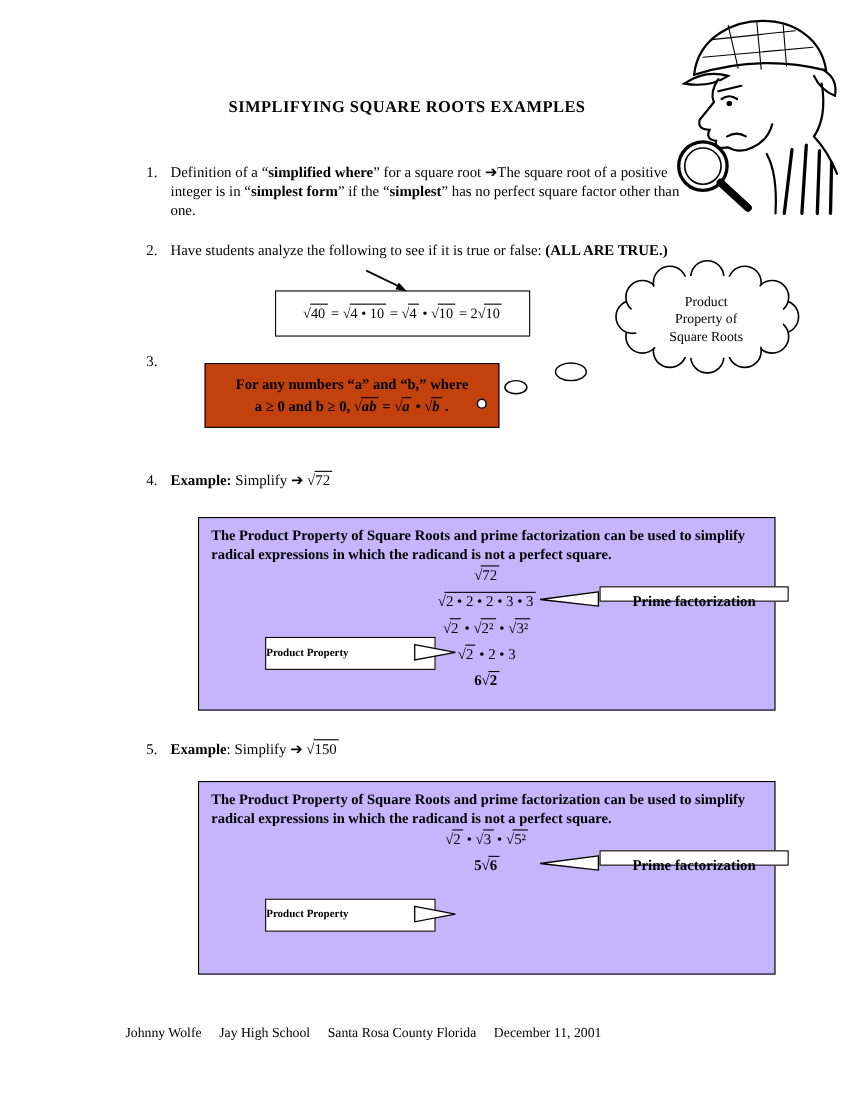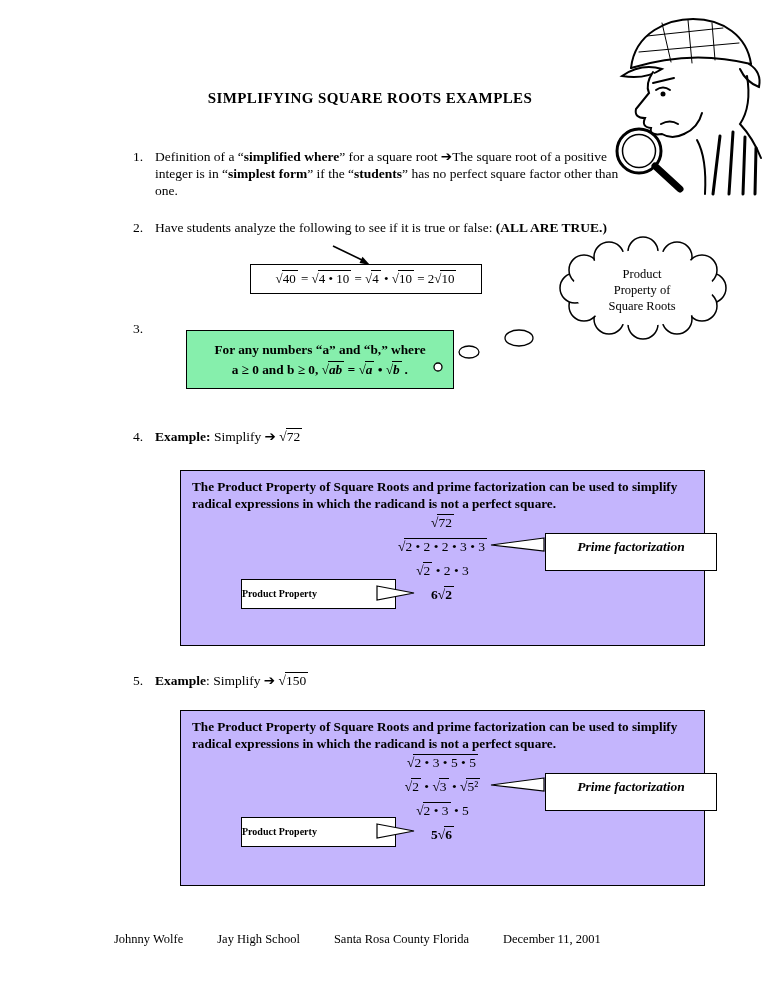--- a/index.html
+++ b/index.html
@@ -19,59 +19,59 @@
 
   .item { position:absolute; display:flex; font-size:13.5px; line-height:17px; }
   .item .num { width:22px; flex:none; }
   #item1 { top:148px; left:133px; width:505px; }
   #item2 { top:219px; left:133px; width:482px; }
   #item3 { top:320px; left:133px; }
   #item4 { top:428px; left:133px; }
   #item5 { top:672px; left:133px; }
 
   .eqbox {
-    position:absolute; top:264px; left:250px; width:232px; height:30px;
+    position:absolute; top:264px; left:250px; width:232px; height:42px;
     border:1px solid #000; display:flex; align-items:center; justify-content:center;
     font-size:13px; background:#fff;
   }
   .rulebox {
     position:absolute; top:330px; left:186px; width:268px; height:59px;
     border:1px solid #000; display:flex; flex-direction:column;
     align-items:center; justify-content:center; font-size:13.3px; line-height:20px;
-    background:#86efac; text-align:center;
+    background:#c2410c; text-align:center;
   }
   .cloud-text {
     position:absolute; top:266px; left:581px; width:122px; z-index:3;
     text-align:center; font-weight:normal; font-size:12.5px; line-height:16px;
   }
 
   .bigbox { position:absolute; left:180px; width:525px; height:176px; border:1px solid #000; background:#c4b5fd; }
   #box72 { top:470px; }
   #box150 { top:710px; }
   .boxheader { padding:8px 11px 0 11px; font-weight:bold; font-size:13.2px; line-height:16.5px; }
   .mathcol { position:absolute; top:40px; left:0; width:100%; text-align:center; font-size:13.5px; }
   .mline { line-height:24px; height:24px; }
   .callout {
-    position:absolute; left:364px; top:62px; width:172px; height:38px; line-height:25px;
-    border:1px solid #000; font-weight:bold; text-align:center; font-size:13.5px; background:#fff;font-style:italic;
+    position:absolute; left:364px; top:62px; width:172px; height:14px; line-height:25px;
+    border:1px solid #000; font-weight:bold; text-align:center; font-size:13.5px; background:#fff;
   }
   .plabel {
     position:absolute; left:60px; width:155px; height:30px; line-height:28px;
     border:1px solid #000; font-weight:bold; text-align:left; font-size:10px; background:#fff;
   }
   #box72 .plabel { top:108px; }
   #box150 .plabel { top:106px; }
 
   .sqrt { white-space:nowrap; }
   .sqrt .rad { border-top:1px solid #000; padding:0 2px 0 1px; }
   .rsign { letter-spacing:-1px; }
 
   .overlay { position:absolute; top:0; left:0; width:768px; height:994px; pointer-events:none; z-index:2; }
 
-  .footer { position:absolute; top:932px; left:114px; display:flex; gap:34px; font-size:12.5px; }
+  .footer { position:absolute; top:932px; left:114px; display:flex; gap:16px; font-size:12.5px; }
 </style>
 </head>
 <body>
 
 <div class="title">SIMPLIFYING SQUARE ROOTS EXAMPLES</div>
 
 <div class="detective">
   <svg viewBox="0 0 165 192" width="165" height="192">
     <g fill="none" stroke="#000" stroke-width="2" stroke-linecap="round">
       <path d="M30,62 C34,26 68,13 92,13 C122,13 146,30 150,58" fill="#fff"></path>
@@ -90,21 +90,21 @@
       <circle cx="38" cy="145" r="16.5" stroke-width="1.5"></circle>
       <path d="M54,160 L79,183" stroke-width="7"></path>
       <path d="M96,134 Q106,152 104,188"></path>
       <path d="M119,130 L112,188 M132,126 L128,188 M144,131 L142,188 M155,142 L154,188" stroke-width="3"></path>
     </g>
   </svg>
 </div>
 
 <div class="item" id="item1">
   <span class="num">1.</span>
-  <div class="body"><span>Definition of a “</span><span class="b">simplified where</span><span>” for a square root ➔The square root of a positive integer is in “</span><span class="b">simplest form</span><span>” if the “</span><span class="b">students</span><span>” has no perfect square factor other than one.</span></div>
+  <div class="body"><span>Definition of a “</span><span class="b">simplified where</span><span>” for a square root ➔The square root of a positive integer is in “</span><span class="b">simplest form</span><span>” if the “</span><span class="b">simplest</span><span>” has no perfect square factor other than one.</span></div>
 </div>
 
 <div class="item" id="item2">
   <span class="num">2.</span>
   <div class="body"><span>Have students analyze the following to see if it is true or false: </span><span class="b">(ALL ARE TRUE.)</span></div>
 </div>
 
 <div class="eqbox">
   <span><span class="sqrt"><span class="rsign">√</span><span class="rad">40</span></span> = <span class="sqrt"><span class="rsign">√</span><span class="rad">4 • 10</span></span> = <span class="sqrt"><span class="rsign">√</span><span class="rad">4</span></span> • <span class="sqrt"><span class="rsign">√</span><span class="rad">10</span></span> = 2<span class="sqrt"><span class="rsign">√</span><span class="rad">10</span></span></span>
 </div>
@@ -127,38 +127,37 @@
 <div class="item" id="item4">
   <span class="num">4.</span>
   <div class="body"><span class="b">Example:</span><span> Simplify ➔ </span><span><span class="sqrt"><span class="rsign">√</span><span class="rad">72</span></span></span></div>
 </div>
 
 <div class="bigbox" id="box72">
   <div class="boxheader">The Product Property of Square Roots and prime factorization can be used to simplify radical expressions in which the radicand is not a perfect square.</div>
   <div class="mathcol">
     <div class="mline"><span class="sqrt"><span class="rsign">√</span><span class="rad">72</span></span></div>
     <div class="mline"><span class="sqrt"><span class="rsign">√</span><span class="rad">2 • 2 • 2 • 3 • 3</span></span></div>
+    <div class="mline"><span class="sqrt"><span class="rsign">√</span><span class="rad">2</span></span> • <span class="sqrt"><span class="rsign">√</span><span class="rad">2²</span></span> • <span class="sqrt"><span class="rsign">√</span><span class="rad">3²</span></span></div>
     <div class="mline"><span class="sqrt"><span class="rsign">√</span><span class="rad">2</span></span> • 2 • 3</div>
     <div class="mline b">6<span class="sqrt"><span class="rsign">√</span><span class="rad">2</span></span></div>
   </div>
   <div class="callout">Prime factorization</div>
   <div class="plabel">Product Property</div>
 </div>
 
 <div class="item" id="item5">
   <span class="num">5.</span>
   <div class="body"><span class="b">Example</span><span>: Simplify ➔ </span><span><span class="sqrt"><span class="rsign">√</span><span class="rad">150</span></span></span></div>
 </div>
 
 <div class="bigbox" id="box150">
   <div class="boxheader">The Product Property of Square Roots and prime factorization can be used to simplify radical expressions in which the radicand is not a perfect square.</div>
   <div class="mathcol">
-    <div class="mline"><span class="sqrt"><span class="rsign">√</span><span class="rad">2 • 3 • 5 • 5</span></span></div>
     <div class="mline"><span class="sqrt"><span class="rsign">√</span><span class="rad">2</span></span> • <span class="sqrt"><span class="rsign">√</span><span class="rad">3</span></span> • <span class="sqrt"><span class="rsign">√</span><span class="rad">5²</span></span></div>
-    <div class="mline"><span class="sqrt"><span class="rsign">√</span><span class="rad">2 • 3</span></span> • 5</div>
     <div class="mline b">5<span class="sqrt"><span class="rsign">√</span><span class="rad">6</span></span></div>
   </div>
   <div class="callout">Prime factorization</div>
   <div class="plabel">Product Property</div>
 </div>
 
 <svg class="overlay" viewBox="0 0 768 994">
 
   <g stroke="#000" stroke-width="1.5" fill="#fff">
     <circle cx="711" cy="288" r="15"></circle>

